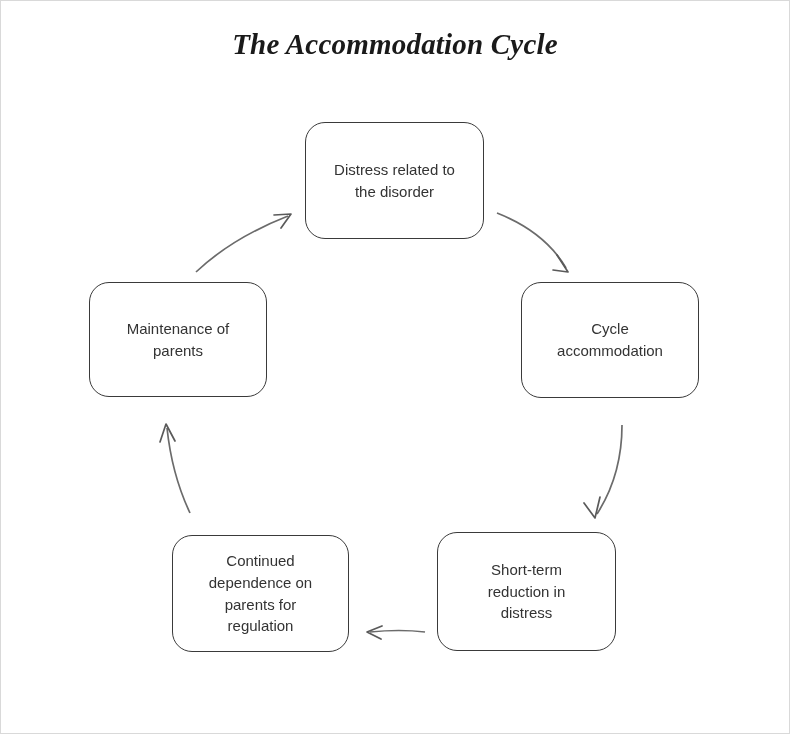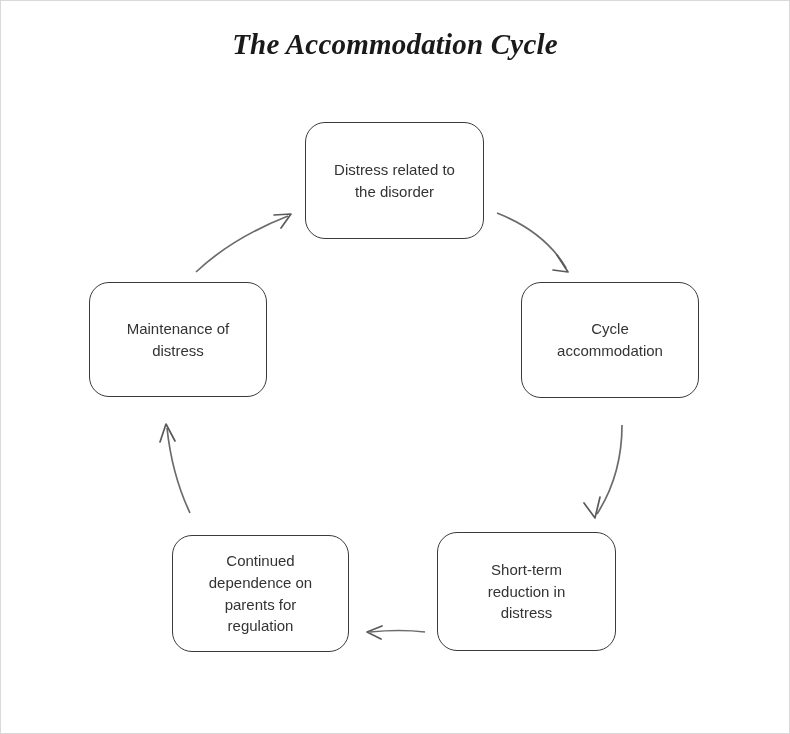--- a/index.html
+++ b/index.html
@@ -124,15 +124,15 @@
   <div class="node" id="node-shortterm">Short-term
 reduction in
 distress</div>
 
   <div class="node" id="node-dependence">Continued
 dependence on
 parents for
 regulation</div>
 
   <div class="node" id="node-maintenance">Maintenance of
-distress</div>
+parents</div>
 
 </div>
 
 </body></html>

